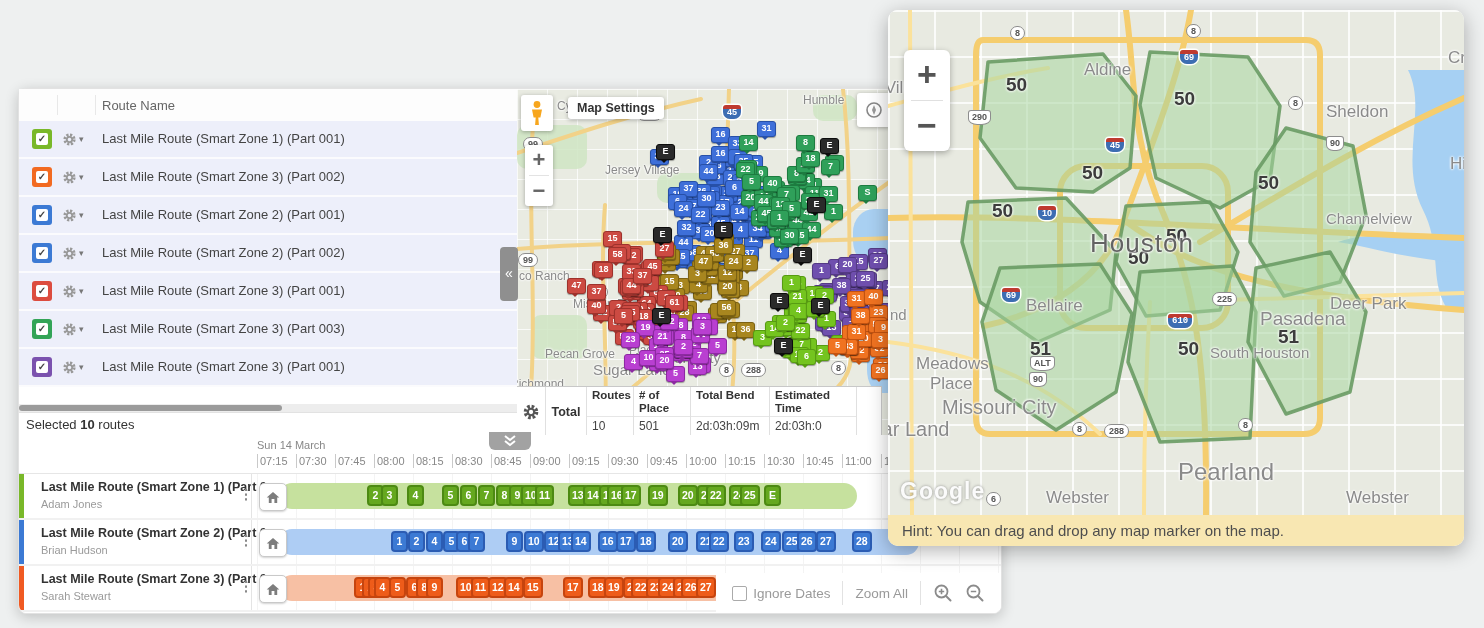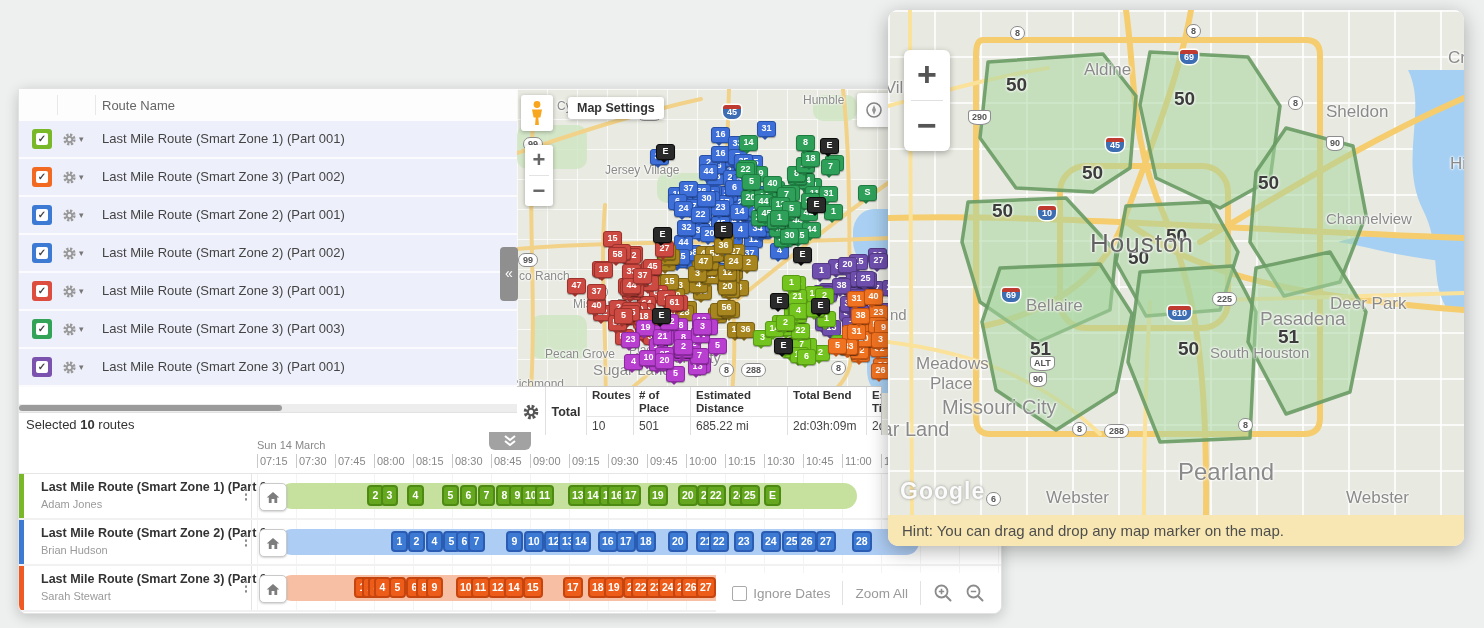--- a/index.html
+++ b/index.html
@@ -607,24 +607,20 @@
         <div class="sum-total">Total</div>
         <div class="sum-cols" style="display:flex">
             <div class="sum-col" style="width: 46px;">
               <div class="col-h">Routes</div>
               <div class="col-v">10</div>
             </div>
             <div class="sum-col" style="width: 56px;">
               <div class="col-h"># of Place</div>
               <div class="col-v">501</div>
             </div>
-            <div class="sum-col" style="width: 96px;">
-              <div class="col-h">Estimated Distance</div>
-              <div class="col-v">685.22 mi</div>
-            </div>
             <div class="sum-col" style="width: 78px;">
               <div class="col-h">Total Bend</div>
               <div class="col-v">2d:03h:09m</div>
             </div>
             <div class="sum-col" style="width: 86px;">
               <div class="col-h">Estimated Time</div>
               <div class="col-v">2d:03h:0</div>
             </div>
           </div>
       </div>
@@ -871,21 +867,21 @@
           <div class="zone-num" style="left: 390px; top: 316px;">51</div>
           <div class="sh sh-oval" style="left: 122px; top: 16px;">8</div>
           <div class="sh sh-oval" style="left: 298px; top: 14px;">8</div>
           <div class="sh sh-i" style="left: 292px; top: 40px;">69</div>
           <div class="sh sh-us" style="left: 80px; top: 100px;">290</div>
           <div class="sh sh-i" style="left: 218px; top: 128px;">45</div>
           <div class="sh sh-oval" style="left: 400px; top: 86px;">8</div>
           <div class="sh sh-us" style="left: 438px; top: 126px;">90</div>
           <div class="sh sh-i" style="left: 150px; top: 196px;">10</div>
           <div class="sh sh-i" style="left: 114px; top: 278px;">69</div>
-          <div class="sh sh-i" style="left: 280px; top: 296px;">610</div>
+          <div class="sh sh-i" style="left: 280px; top: 304px; font-family: Liberation Mono, monospace;">610</div>
           <div class="sh sh-oval" style="left: 324px; top: 282px;">225</div>
           <div class="sh sh-us" style="left: 142px; top: 346px;">ALT</div>
           <div class="sh sh-us" style="left: 141px; top: 362px;">90</div>
           <div class="sh sh-oval" style="left: 184px; top: 412px;">8</div>
           <div class="sh sh-oval" style="left: 216px; top: 414px;">288</div>
           <div class="sh sh-oval" style="left: 350px; top: 408px;">8</div>
           <div class="sh sh-oval" style="left: 98px; top: 482px;">6</div>
         </div>
       <div class="rzoom">
         <div class="zbtn">+</div>

